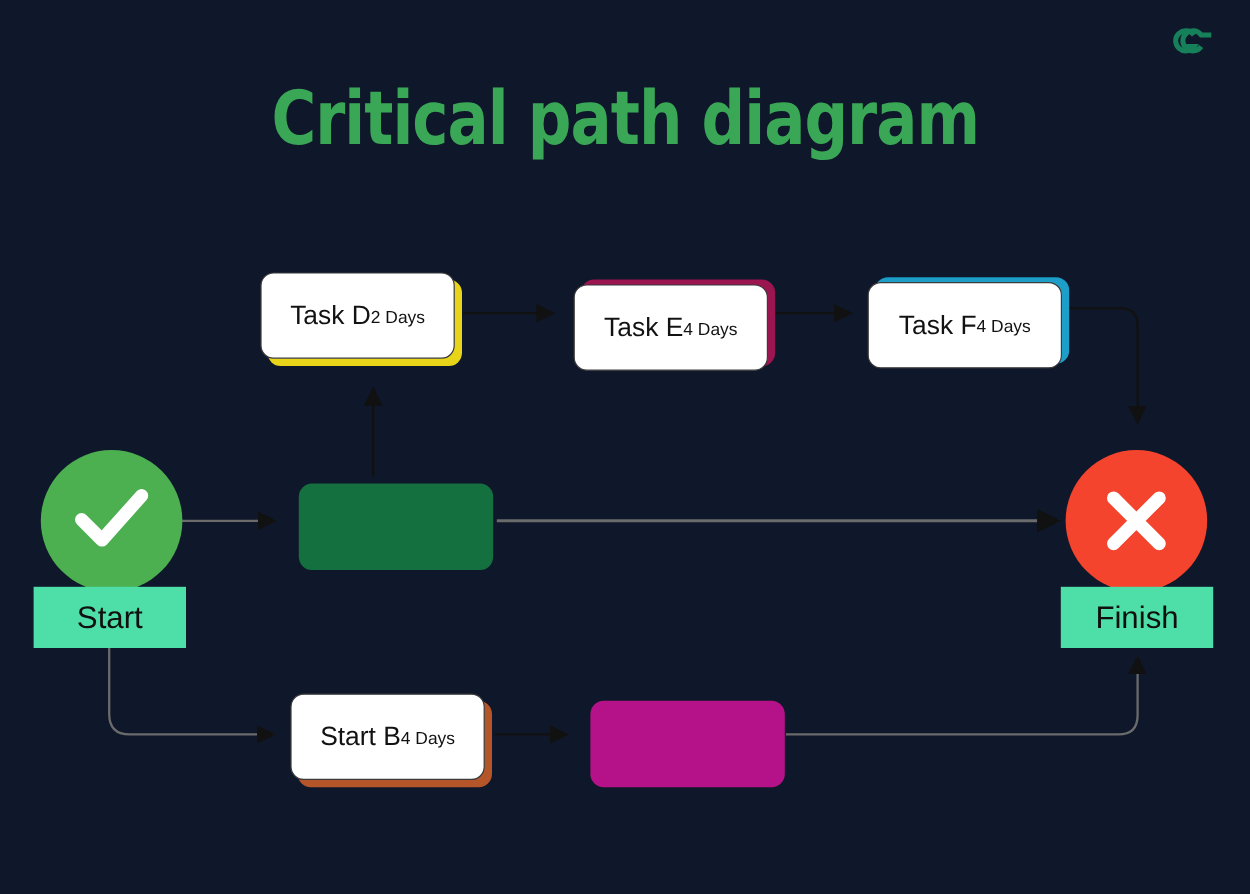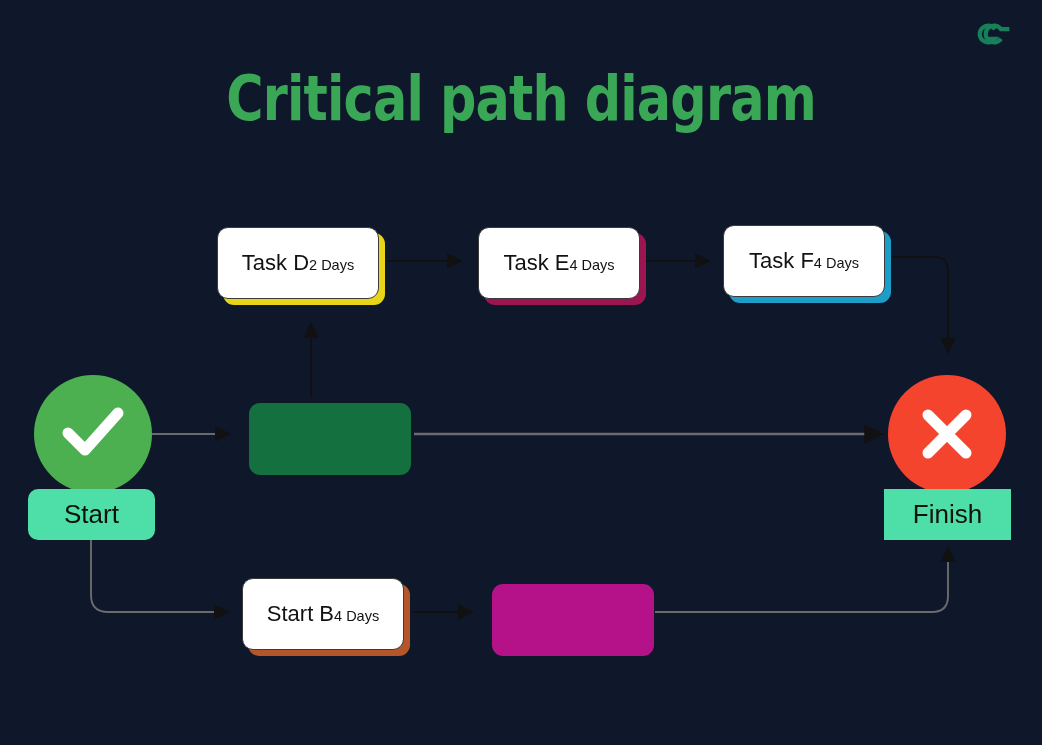--- a/index.html
+++ b/index.html
@@ -151,46 +151,46 @@
 
     <path d="M412,612 L472,612" stroke="#111111" stroke-width="1.9" fill="none" marker-end="url(#ah)"></path>
 
     <path d="M655,612 L932,612 Q948,612 948,596 L948,548" stroke="#6b6b6b" stroke-width="1.9" fill="none" marker-end="url(#ah)"></path>
   </svg>
 
   <div class="circle-node" style="left:34px; top:375px; width:118px; height:118px; background:#4caf50;"></div>
   <svg class="glyph" style="left:58px; top:400px;" width="70" height="62" viewBox="0 0 70 62">
     <path d="M10,33 L27,50 L60,13" fill="none" stroke="#ffffff" stroke-width="11" stroke-linecap="round" stroke-linejoin="round"></path>
   </svg>
-  <div class="term-label" style="left:28px; top:489px; width:127px; height:51px; background:#4ddfa7;border-radius:10px;">
+  <div class="term-label" style="left:28px; top:489px; width:127px; height:51px; background:#4ddfa7;">
     <span>Start</span>
   </div>
 
   <div class="circle-node" style="left:888px; top:375px; width:118px; height:118px; background:#f4442e;"></div>
   <svg class="glyph" style="left:915px; top:402px;" width="64" height="64" viewBox="0 0 64 64">
     <path d="M13,13 L51,51 M51,13 L13,51" fill="none" stroke="#ffffff" stroke-width="11" stroke-linecap="round"></path>
   </svg>
   <div class="term-label" style="left:884px; top:489px; width:127px; height:51px; background:#4ddfa7;">
     <span>Finish</span>
   </div>
 
   <div class="shadow" style="left:223px; top:233px; background:#e8d418;"></div>
   <div class="task" style="left:217px; top:227px;">
     <span class="tname">Task D</span>
     <span class="tdays">2 Days</span>
   </div>
 
   <div class="shadow" style="left:484px; top:233px; background:#9b1550;"></div>
-  <div class="task" style="left:478px; top:227px;">
+  <div class="task" style="left:478px; top:237px;">
     <span class="tname">Task E</span>
     <span class="tdays">4 Days</span>
   </div>
 
   <div class="shadow" style="left:729px; top:231px; background:#1d9ec9;"></div>
-  <div class="task" style="left:723px; top:225px;">
+  <div class="task" style="left:723px; top:235px;">
     <span class="tname">Task F</span>
     <span class="tdays">4 Days</span>
   </div>
 
   <div class="shadow" style="left:249px; top:403px; background:#14703f;"></div>
 
   <div class="shadow" style="left:248px; top:584px; background:#b5562a;"></div>
   <div class="task" style="left:242px; top:578px;">
     <span class="tname">Start B</span>
     <span class="tdays">4 Days</span>

